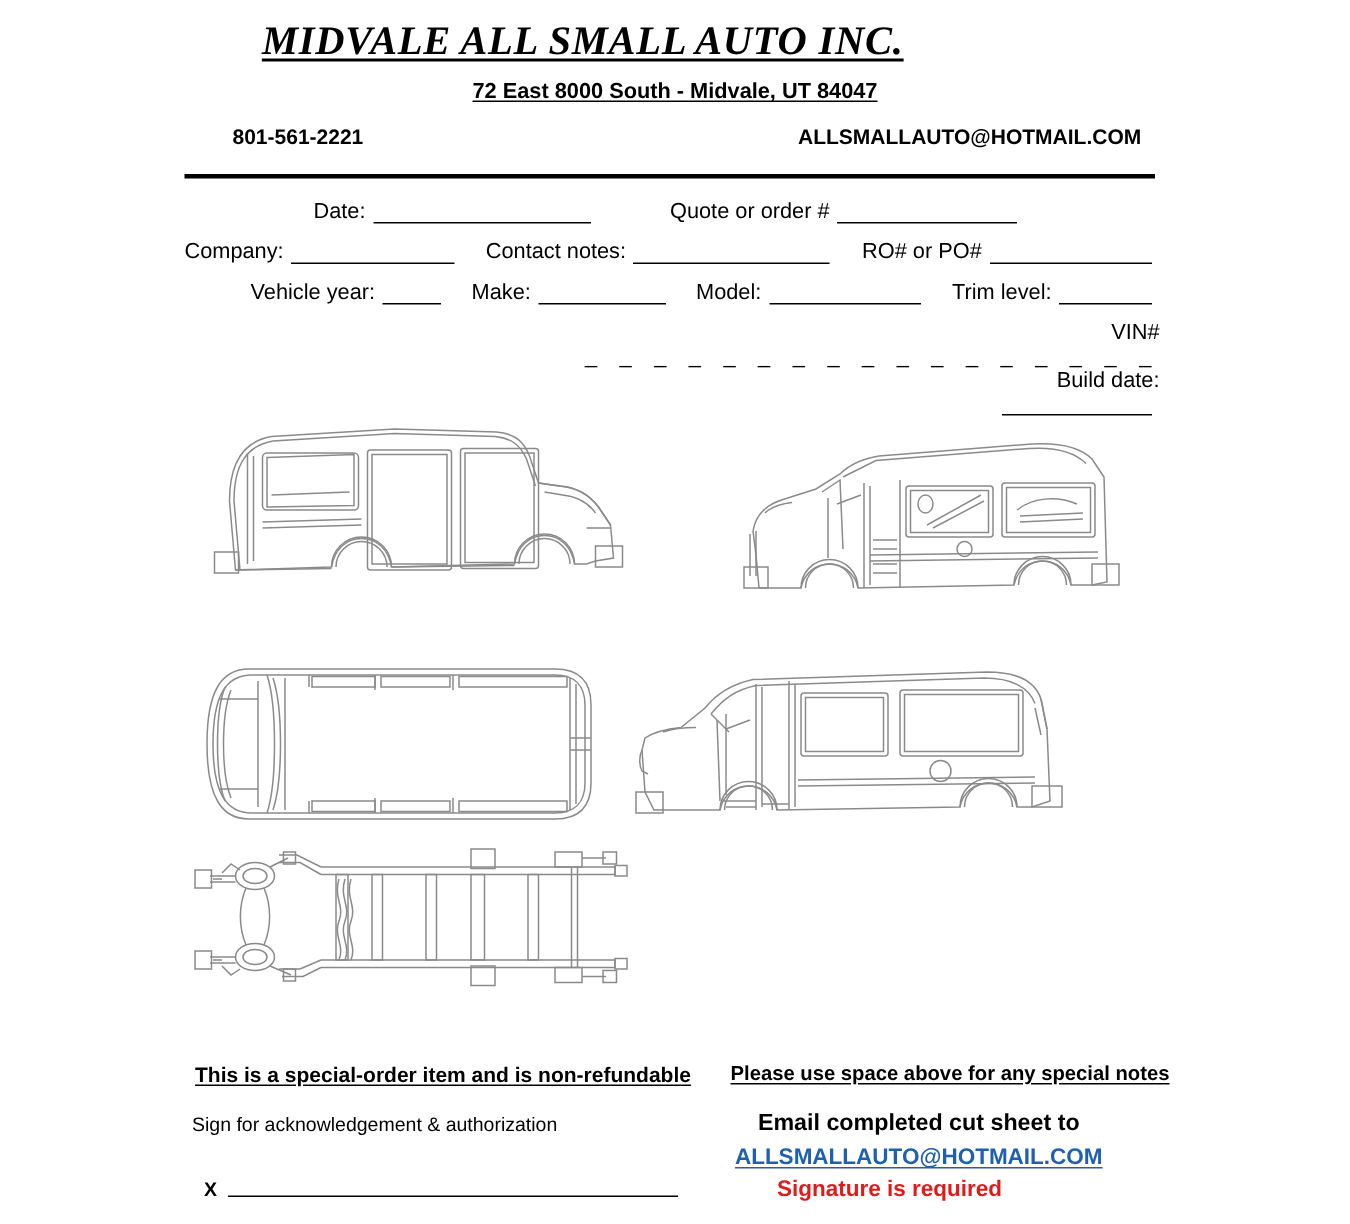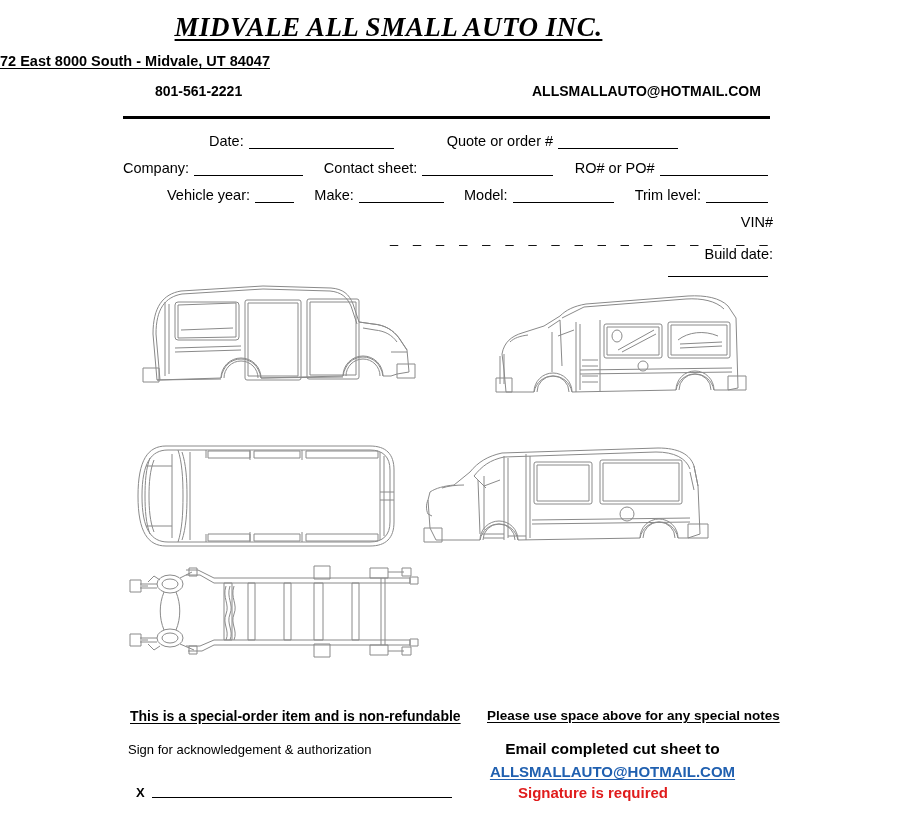--- a/index.html
+++ b/index.html
@@ -30,20 +30,21 @@
     letter-spacing: 0.5px;
     text-decoration: underline;
     text-underline-offset: 3px;
     white-space: nowrap;
   }
   .company-address {
     position: absolute;
     top: 53px;
     left: 0;
     width: 900px;
+    text-align: center;
     font-weight: bold;
     font-size: 14.5px;
     text-decoration: underline;
     text-underline-offset: 2px;
   }
   .phone {
     position: absolute;
     top: 83px;
     left: 155px;
     font-weight: bold;
@@ -220,21 +221,21 @@
     <span class="blank w-xl"></span>
     <span class="spacer-lg"></span>
     <span>Quote or order #</span>
     <span class="blank w-lg"></span>
   </div>
 
   <div class="form-row indent-2">
     <span>Company:</span>
     <span class="blank w-lg"></span>
     <span class="spacer-sm"></span>
-    <span>Contact sheet:</span>
+    <span>Contact notes:</span>
     <span class="blank w-xl"></span>
     <span class="spacer-sm"></span>
     <span>RO# or PO#</span>
     <span class="blank w-lg"></span>
   </div>
 
   <div class="form-row indent-3">
     <span>Vehicle year:</span>
     <span class="blank w-xs"></span>
     <span class="spacer-sm"></span>

